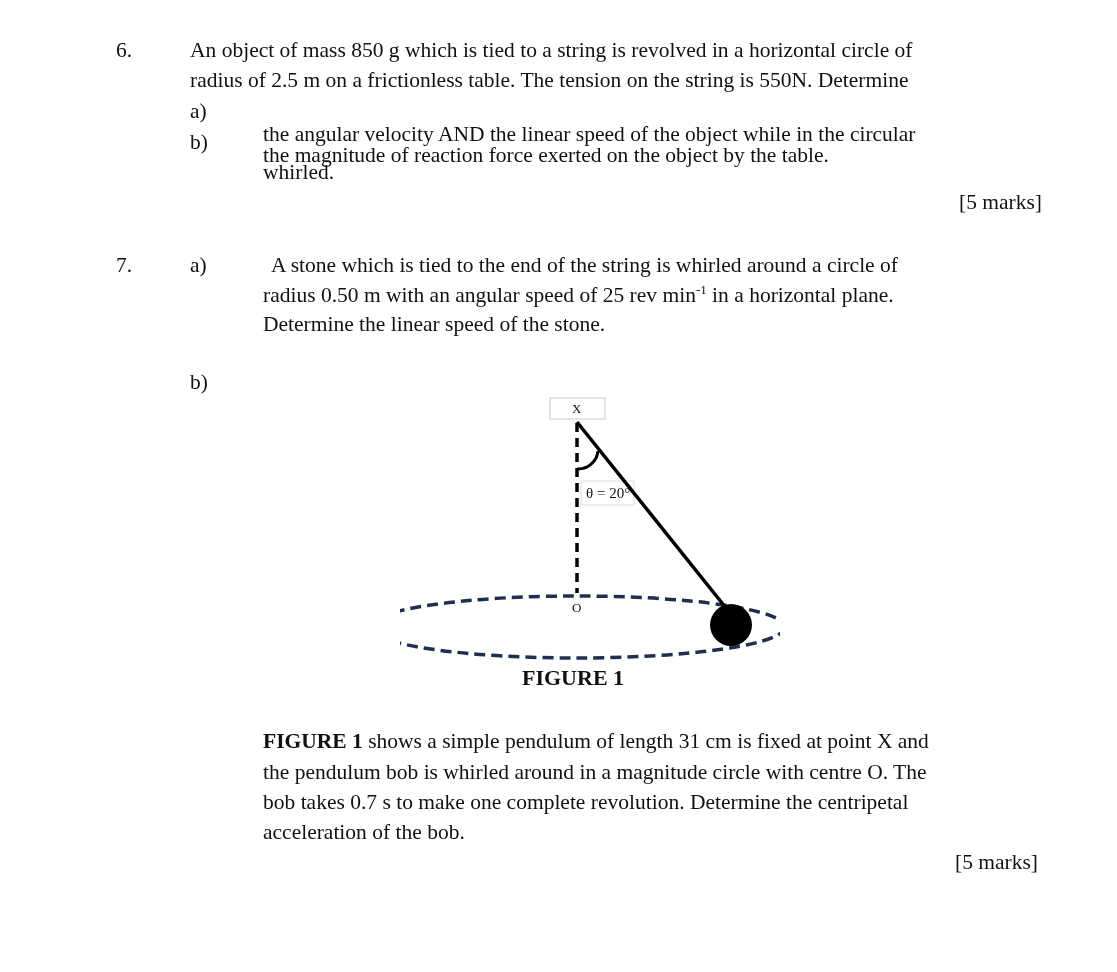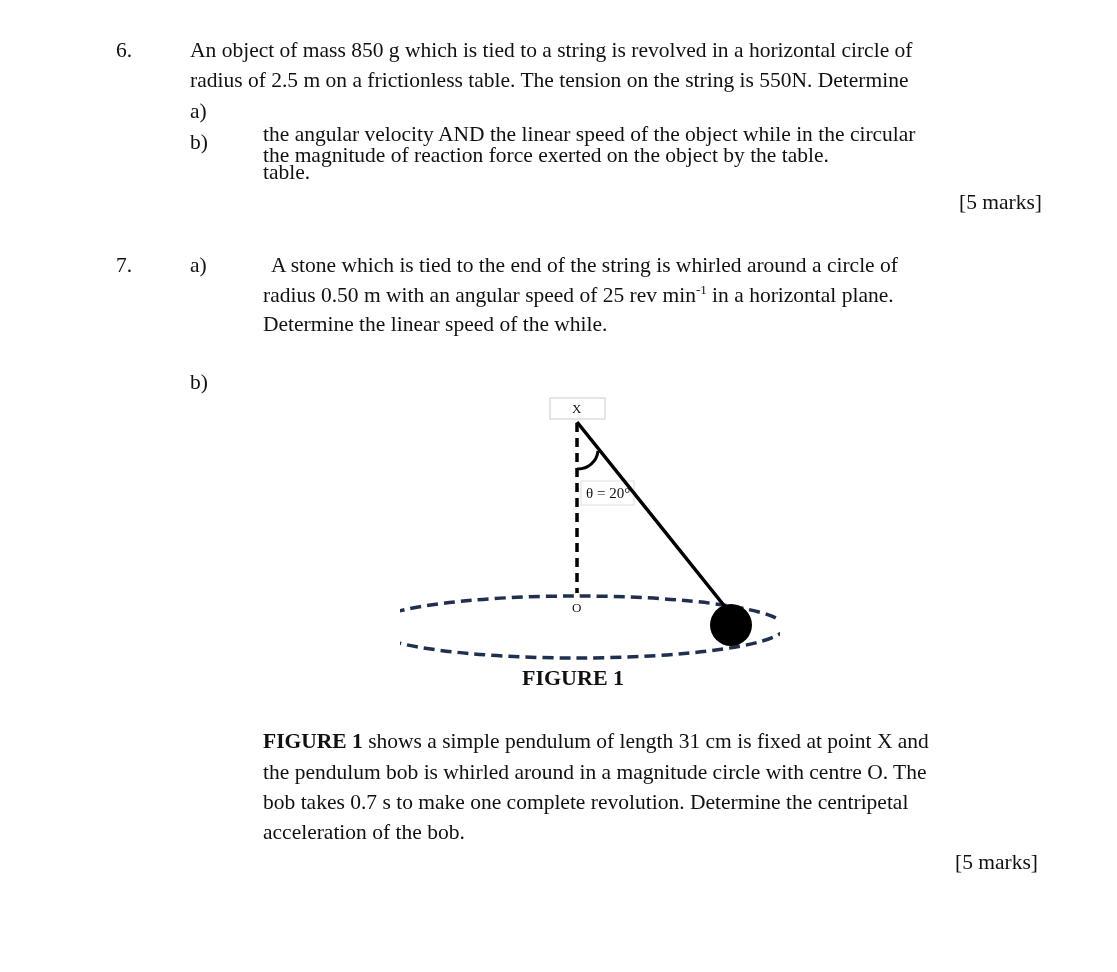--- a/index.html
+++ b/index.html
@@ -24,35 +24,35 @@
 <div>
   <span class="qnum" style="left:116px; top:38px;">6.</span>
   <span class="line" style="left:190px; top:35px;">An object of mass 850 g which is tied to a string is revolved in a horizontal circle of</span>
   <span class="line" style="left:190px; top:65px;">radius of 2.5 m on a frictionless table. The tension on the string is 550N. Determine</span>
 
   <span class="line" style="left:190px; top:96px;">a)</span>
   <span class="line" style="left:263px; top:96px;margin-top:44px;">the magnitude of reaction force exerted on the object by the table.</span>
 
   <span class="line" style="left:190px; top:127px;">b)</span>
   <span class="line" style="left:263px; top:119px;">the angular velocity AND the linear speed of the object while in the circular</span>
-  <span class="line" style="left:263px; top:157px;">table.</span>
+  <span class="line" style="left:263px; top:157px;">whirled.</span>
 
   <span class="marks" style="right:75px; top:190px;">[5 marks]</span>
 </div>
 
 <div>
   <span class="qnum" style="left:116px; top:253px;">7.</span>
 
   <span class="line" style="left:190px; top:250px;">a)</span>
   <span class="line" style="left:271px; top:250px;">A stone which is tied to the end of the string is whirled around a circle of</span>
   <span class="line" style="left:263px; top:280px;">
     <span>radius 0.50 m with an angular speed of 25 rev min</span><sup>-1</sup>
     <span>in a horizontal plane.</span>
   </span>
-  <span class="line" style="left:263px; top:309px;">Determine the linear speed of the while.</span>
+  <span class="line" style="left:263px; top:309px;">Determine the linear speed of the stone.</span>
 
   <span class="line" style="left:190px; top:367px;">b)</span>
 
   <div class="abs" style="left:400px; top:395px; width:380px; height:300px;">
     <svg width="380" height="300" viewBox="0 0 380 300" style="position:absolute; left:0; top:0;">
 
       <rect x="150" y="3" width="55" height="21" fill="#ffffff" stroke="#cccccc" stroke-width="1"></rect>
 
       <rect x="181" y="86" width="53" height="24" fill="#ffffff" stroke="#dddddd" stroke-width="1"></rect>
 

